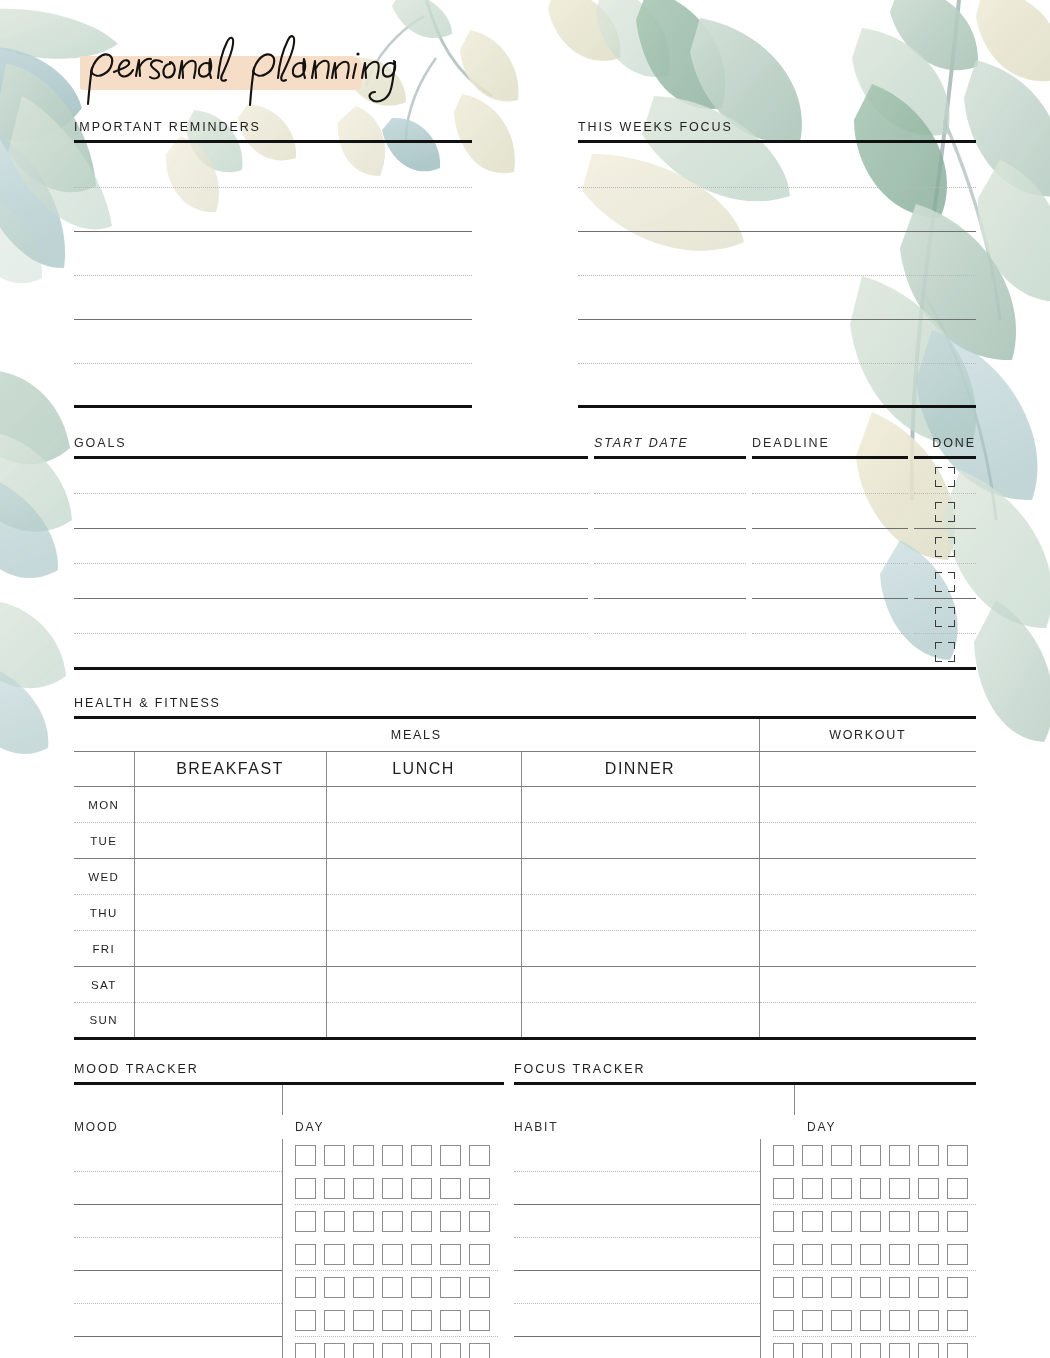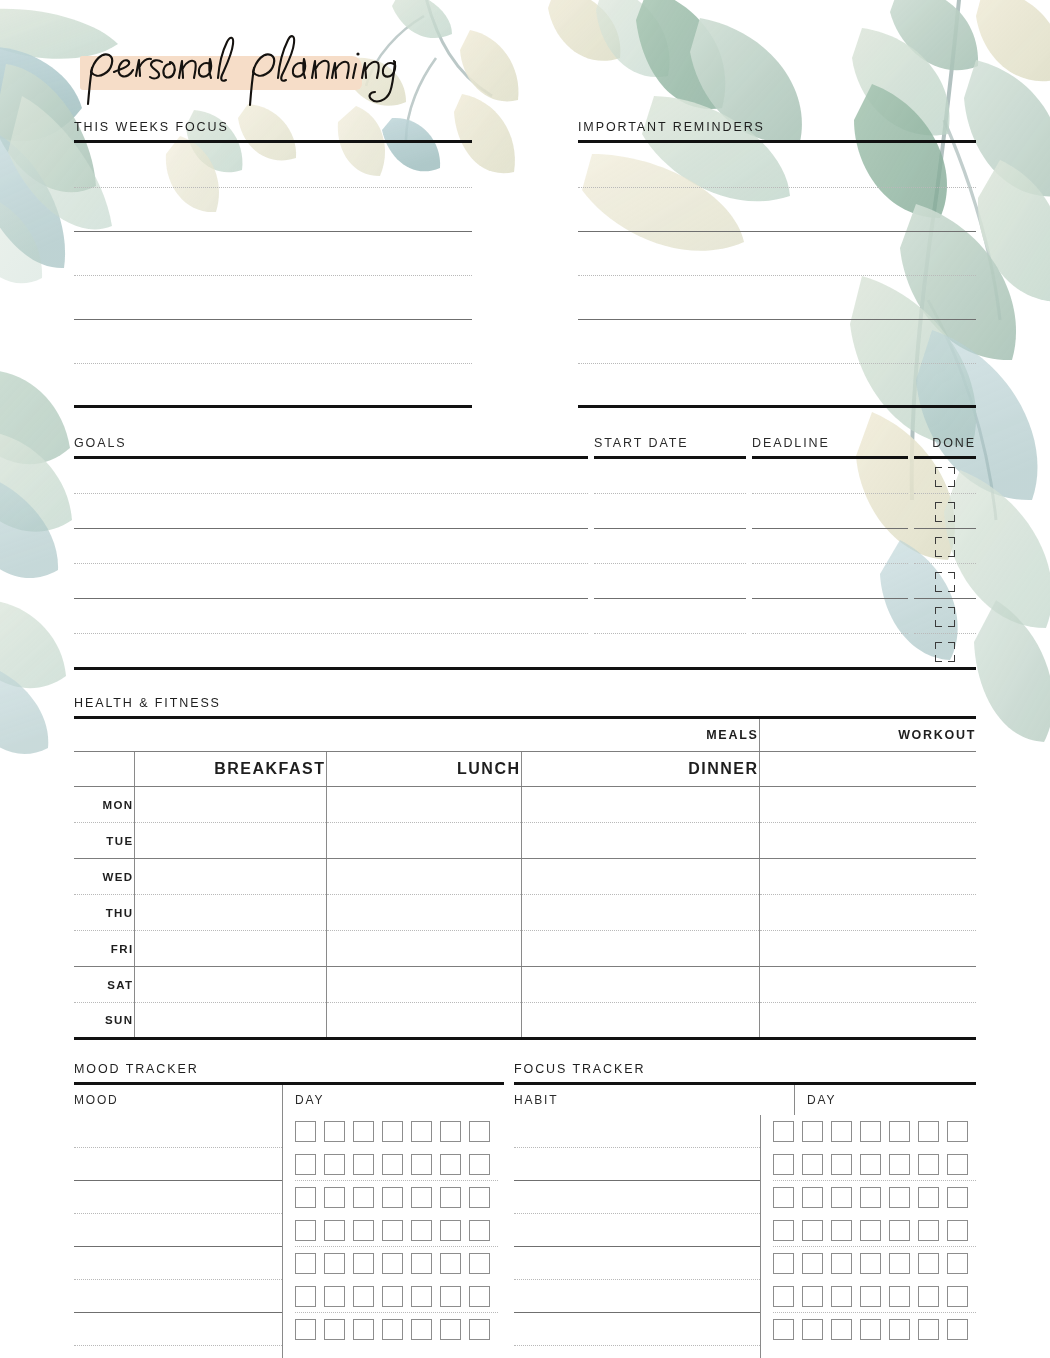--- a/index.html
+++ b/index.html
@@ -87,21 +87,21 @@
   .lineset .lineblk.first { height: 45px; }
 
   
   .goals-wrap { margin-top: 28px; }
   .goals-head {
     display: flex;
     align-items: flex-end;
   }
   .gh { font-size: 12.5px; letter-spacing: 1.9px; padding-bottom: 6px; white-space: nowrap; }
   .g-col-goal { width: 520px; }
-  .g-col-start { width: 158px; }
+  .g-col-start { width: 158px; font-style: italic; }
   .g-col-dead { width: 162px; }
   .g-col-done { width: 62px; text-align: right; }
 
   .goals-rules { display: flex; }
   .goals-rules > div { height: 3px; background: #111; }
   .gr-goal { width: 514px; margin-right: 6px; }
   .gr-start { width: 152px; margin-right: 6px; }
   .gr-dead  { width: 156px; margin-right: 6px; }
   .gr-done  { width: 62px; }
 
@@ -137,22 +137,22 @@
 
   
   .hf-wrap { margin-top: 26px; }
   .meals-table {
     width: 902px;
     border-collapse: collapse;
     table-layout: fixed;
   }
   .meals-table td, .meals-table th {
     padding: 0;
-    font-weight: bold;
-    text-align: right;
+    font-weight: normal;
+    text-align: center;
     vertical-align: middle;
   }
   .mt-label {
     font-size: 12.5px;
     letter-spacing: 1.7px;
     color: #1e1e1e;
     padding-left: 4px;
   }
   .mt-sublabel {
     font-size: 16px;
@@ -180,20 +180,21 @@
   }
   .tracker { width: 430px; }
   .tracker.habit { width: 462px; }
 
   .tr-head-row { display: flex; }
   .tr-sub {
     font-size: 12px;
     letter-spacing: 1.8px;
     padding-bottom: 5px;
     white-space: nowrap;
+    margin-top: 27px;
   }
 
   .tracker-body { display: flex; }
   .tr-lines { }
   .tr-line-row {
     height: 33px;
     display: flex;
     flex-direction: column;
     justify-content: flex-end;
   }
@@ -371,21 +372,21 @@
             <path d="M313 34 C 312 44 311 56 308 64 C 304 73 294 76 289 71 C 286 68 288 64 293 64"></path>
           </g>
         </svg>
       </div>
 
     </div>
 
     <div class="two-col">
 
       <div class="col">
-        <div class="sec-head">THIS WEEKS FOCUS</div>
+        <div class="sec-head">IMPORTANT REMINDERS</div>
         <div class="rule-thick"></div>
         <div class="lineset">
           <div class="lineblk first">
               <div class="rule-dot"></div>
             </div>
           <div class="lineblk">
               <div class="rule-thin"></div>
             </div>
           <div class="lineblk">
               <div class="rule-dot"></div>
@@ -396,21 +397,21 @@
           <div class="lineblk">
               <div class="rule-dot"></div>
             </div>
           <div class="lineblk">
               <div class="rule-thick"></div>
             </div>
         </div>
       </div>
 
       <div class="col">
-        <div class="sec-head">IMPORTANT REMINDERS</div>
+        <div class="sec-head">THIS WEEKS FOCUS</div>
         <div class="rule-thick"></div>
         <div class="lineset">
           <div class="lineblk first">
               <div class="rule-dot"></div>
             </div>
           <div class="lineblk">
               <div class="rule-thin"></div>
             </div>
           <div class="lineblk">
               <div class="rule-dot"></div>

